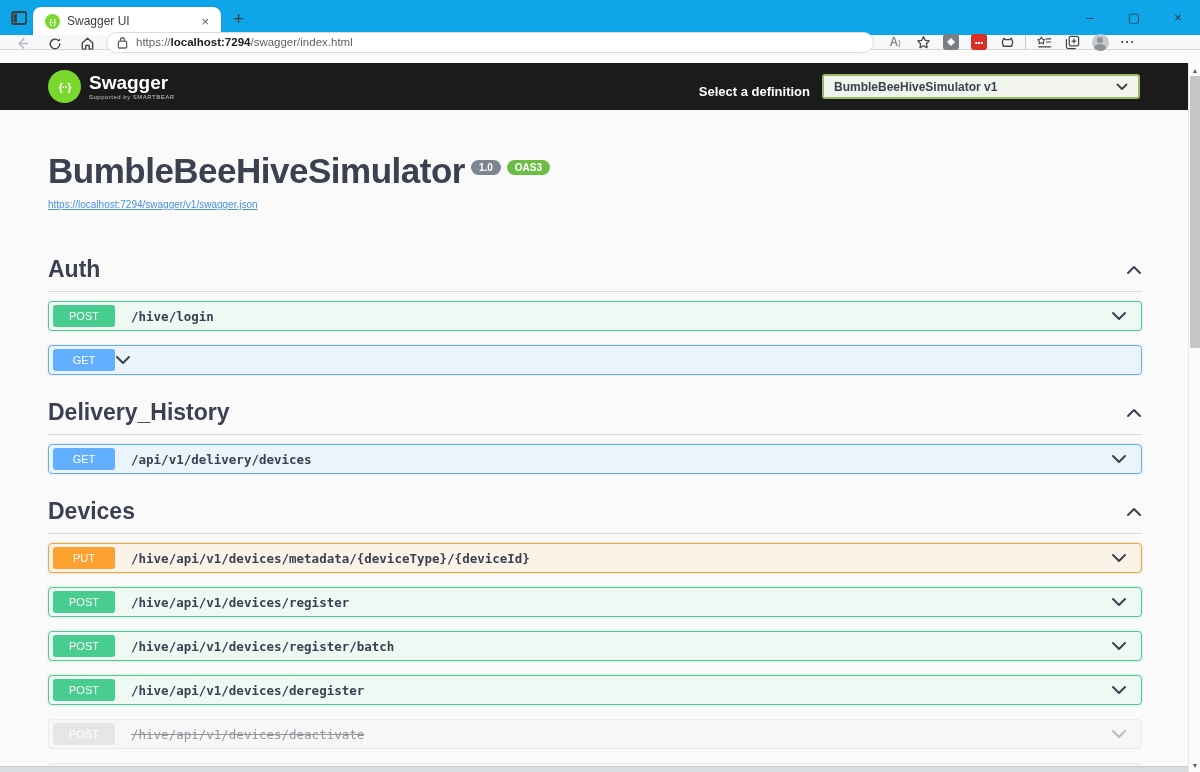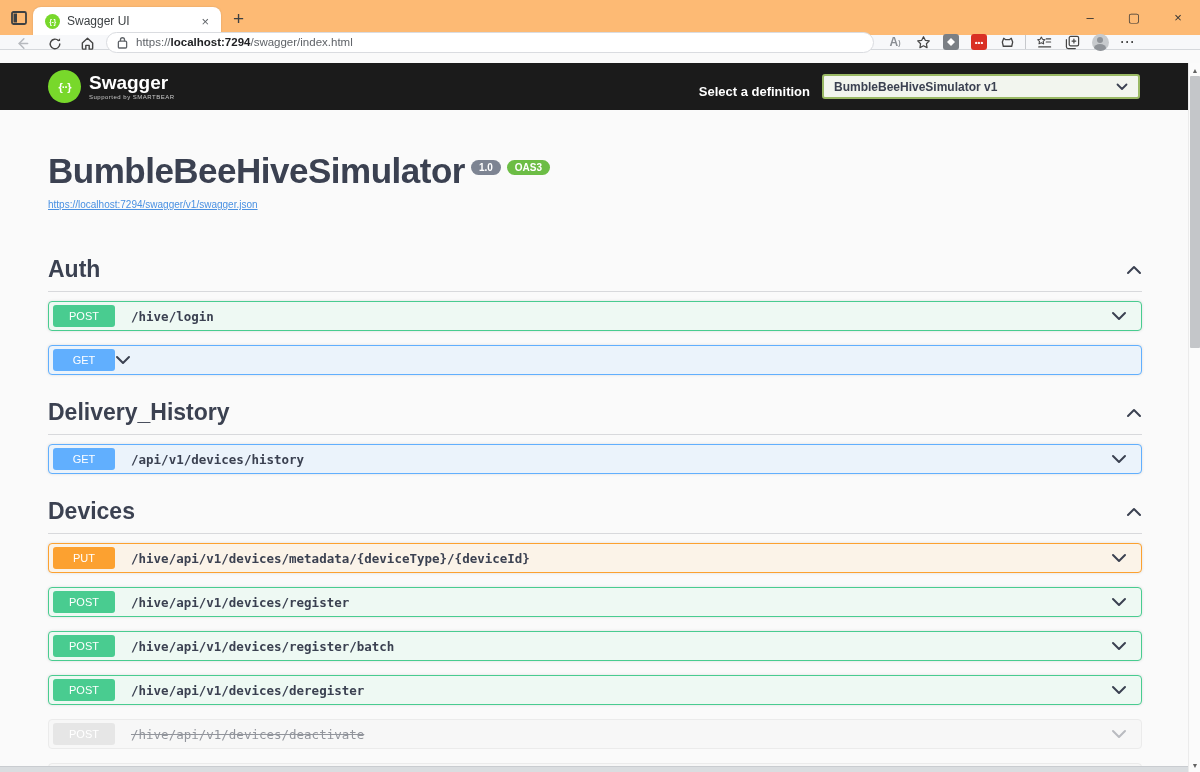--- a/index.html
+++ b/index.html
@@ -1,21 +1,21 @@
 <!DOCTYPE html>
 <html><head>
 <meta charset="utf-8">
 <style>
   * { margin:0; padding:0; box-sizing:border-box; }
   html,body { width:1200px; height:772px; overflow:hidden; }
   body { font-family:"Liberation Sans", sans-serif; background:#fafafa; }
   .window { position:relative; width:1200px; height:772px; overflow:hidden; background:#fafafa; }
 
   
-  .tabstrip { position:absolute; top:0; left:0; width:1200px; height:35px; background:#fdba74; display:flex; align-items:flex-end; }
+  .tabstrip { position:absolute; top:0; left:0; width:1200px; height:35px; background:#0ea5e9; display:flex; align-items:flex-end; }
   .tab-actions { position:absolute; left:10px; top:9px; width:18px; height:18px; cursor:pointer; }
   .tab { position:relative; margin-left:33px; width:188px; height:28px; background:#ffffff; border-radius:8px 8px 0 0; display:flex; align-items:center; padding:0 8px; box-shadow:0 0 2px rgba(0,0,0,.15); }
   .favicon { width:15px; height:15px; border-radius:50%; background:#78d82b; color:#ffffff; font-size:7px; font-weight:bold; display:flex; align-items:center; justify-content:center; margin:0 7px 0 4px; letter-spacing:-0.5px; }
   .tab-title { font-size:12px; color:#3c4043; flex:1; white-space:nowrap; overflow:hidden; }
   .tab-close { font-size:13px; color:#5f6368; padding:0 4px; cursor:pointer; }
   .new-tab { font-size:19px; color:#3c4043; margin:0 0 4px 12px; cursor:pointer; line-height:24px; }
   .win-controls { position:absolute; right:0; top:0; height:35px; display:flex; align-items:center; }
   .win-btn { width:44px; text-align:center; font-size:13px; color:#333; cursor:pointer; line-height:35px; }
 
   
@@ -243,21 +243,21 @@
       <span class="section-title">Delivery_History</span>
       <span class="chevron">
         <svg width="16" height="10" viewBox="0 0 16 10">
                 <polyline points="2,8 8,2 14,8" fill="none" stroke="#3b4151" stroke-width="2" stroke-linecap="round" stroke-linejoin="round"></polyline>
               </svg>
       </span>
     </div>
     <div>
   <div class="op-row m-get">
     <span class="method-badge">GET</span>
-    <span class="op-path">/api/v1/devices/history</span>
+    <span class="op-path">/api/v1/delivery/devices</span>
     <span class="chevron">
       <svg width="16" height="10" viewBox="0 0 16 10">
                   <polyline points="2,2 8,8 14,2" fill="none" stroke="#3b4151" stroke-width="2" stroke-linecap="round" stroke-linejoin="round"></polyline>
                 </svg>
     </span>
   </div>
 </div>
   </div>
 
   <div class="section">

